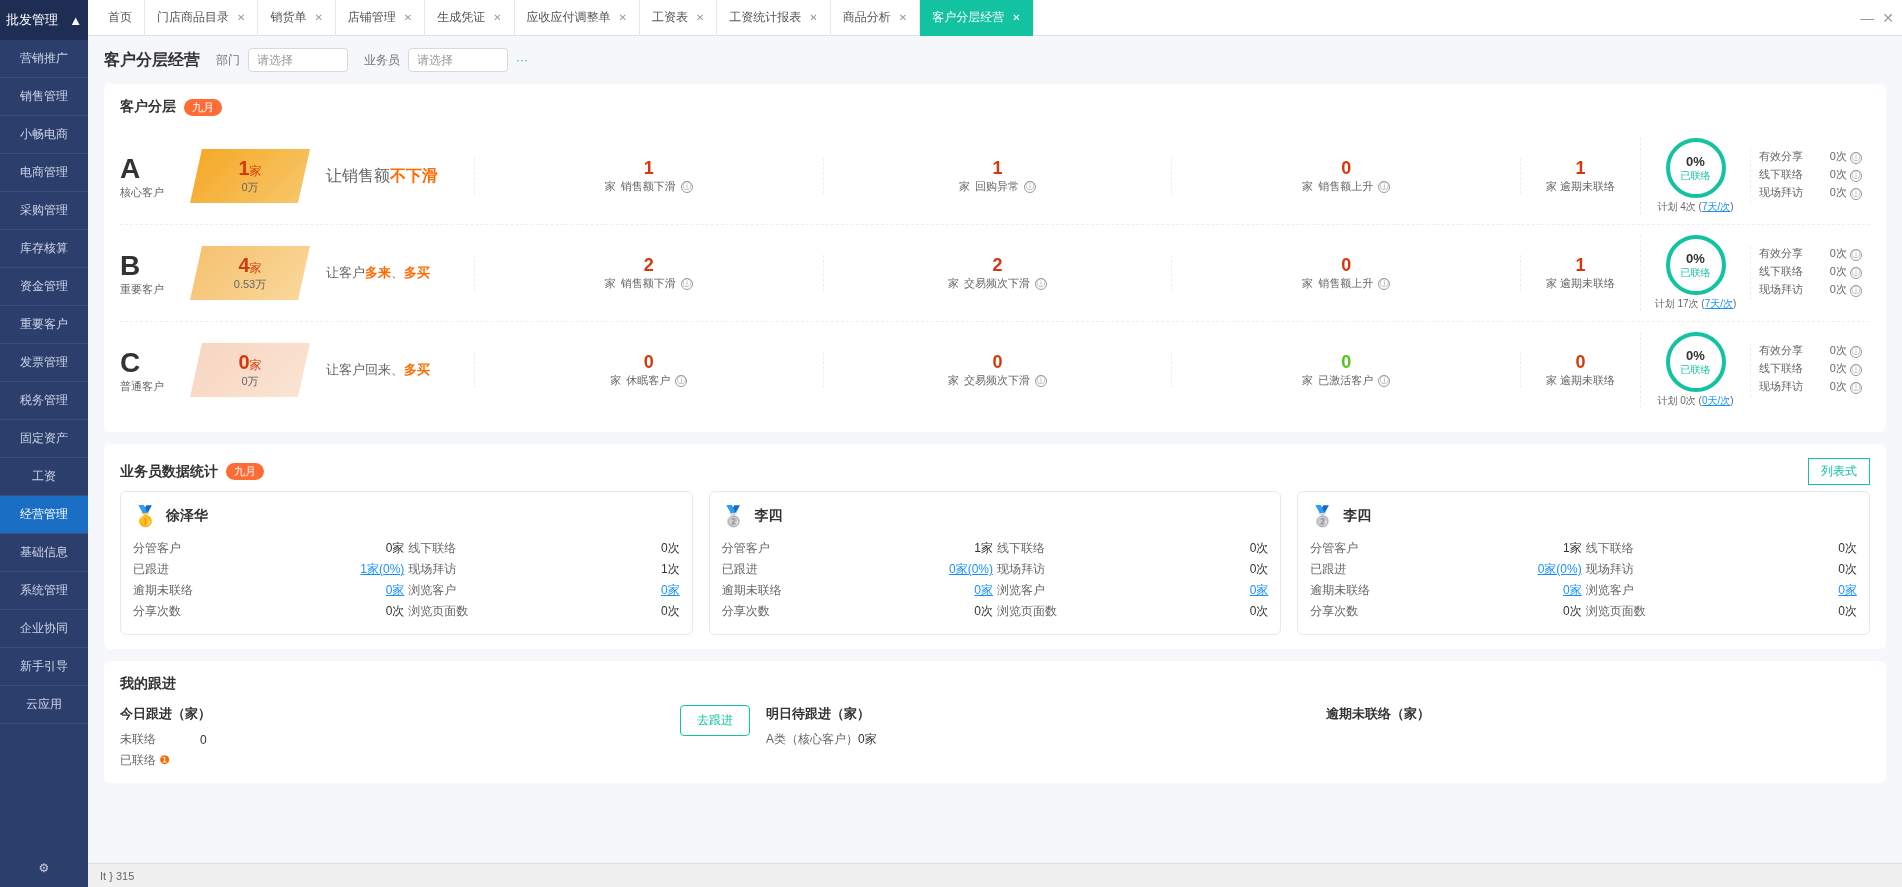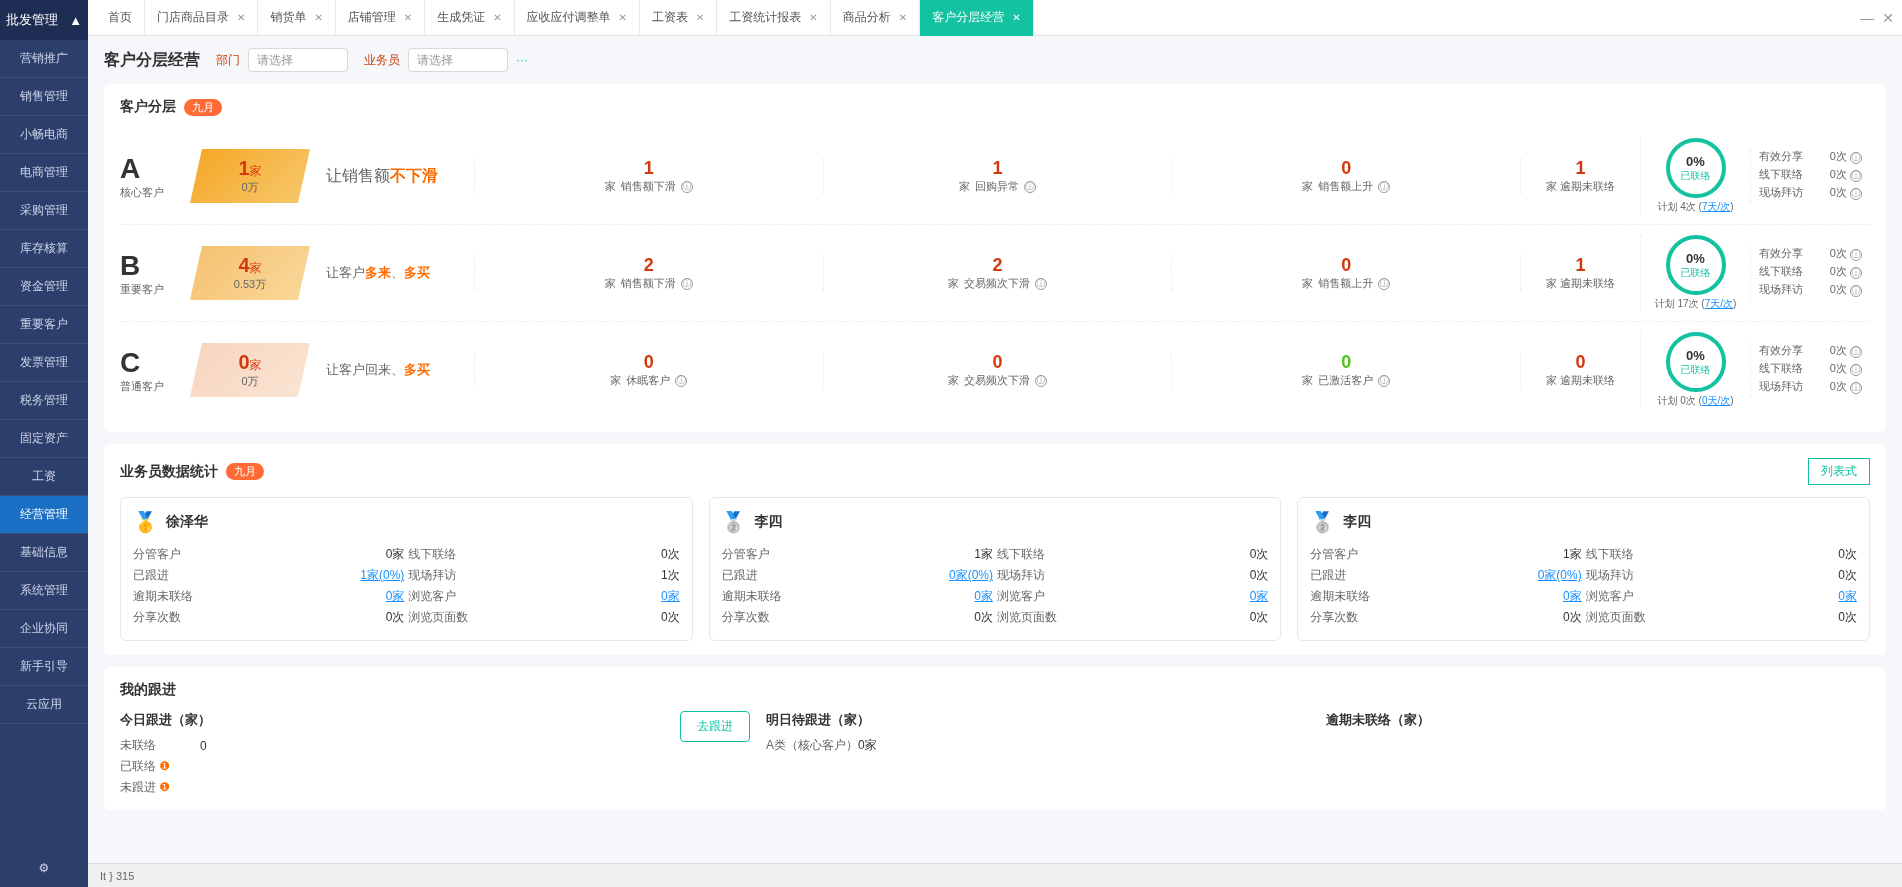--- a/index.html
+++ b/index.html
@@ -104,21 +104,21 @@
     .page-title {
       font-size: 16px;
       font-weight: bold;
       color: #333;
     }
     .filter-group {
       display: flex;
       align-items: center;
       gap: 8px;
     }
-    .filter-label { color: #c2410c; }
+    .filter-label { color: #737373; }
     .filter-select {
       border: 1px solid #d9d9d9;
       border-radius: 4px;
       padding: 4px 24px 4px 8px;
       font-size: 12px;
       color: #999;
       background: #fff;
       min-width: 100px;
       appearance: none;
       cursor: pointer;
@@ -299,21 +299,21 @@
       display: flex;
       justify-content: space-between;
       margin-bottom: 3px;
     }
 
     
     .staff-section-header {
       display: flex;
       align-items: center;
       justify-content: space-between;
-      margin-bottom: 12px;
+      margin-bottom: 6px;
     }
     .btn-list-view {
       border: 1px solid #13c2a0;
       color: #13c2a0;
       background: #fff;
       border-radius: 0;
       padding: 4px 12px;
       cursor: pointer;
       font-size: 12px;
     }
@@ -824,24 +824,20 @@
         <div>
           <div class="followup-col-title">今日跟进（家）</div>
           <div class="bottom-row">
             <span class="bottom-label">未联络</span>
             <span class="bottom-val">0</span>
           </div>
           <div class="bottom-row">
             <span class="bottom-label">已联络 <span style="color:#ff6b00;">❶</span></span>
             <span class="bottom-val"></span>
           </div>
-          <div class="bottom-row">
-            <span class="bottom-label">未跟进 <span style="color:#ff6b00;">❶</span></span>
-            <span class="bottom-val"></span>
-          </div>
         </div>
         <div style="display:flex;align-items:center;">
           <button class="followup-btn">去跟进</button>
         </div>
         <div>
           <div class="followup-col-title">明日待跟进（家）</div>
           <div class="bottom-row">
             <span class="bottom-label">A类（核心客户）</span>
             <span class="bottom-val">0家</span>
           </div>

